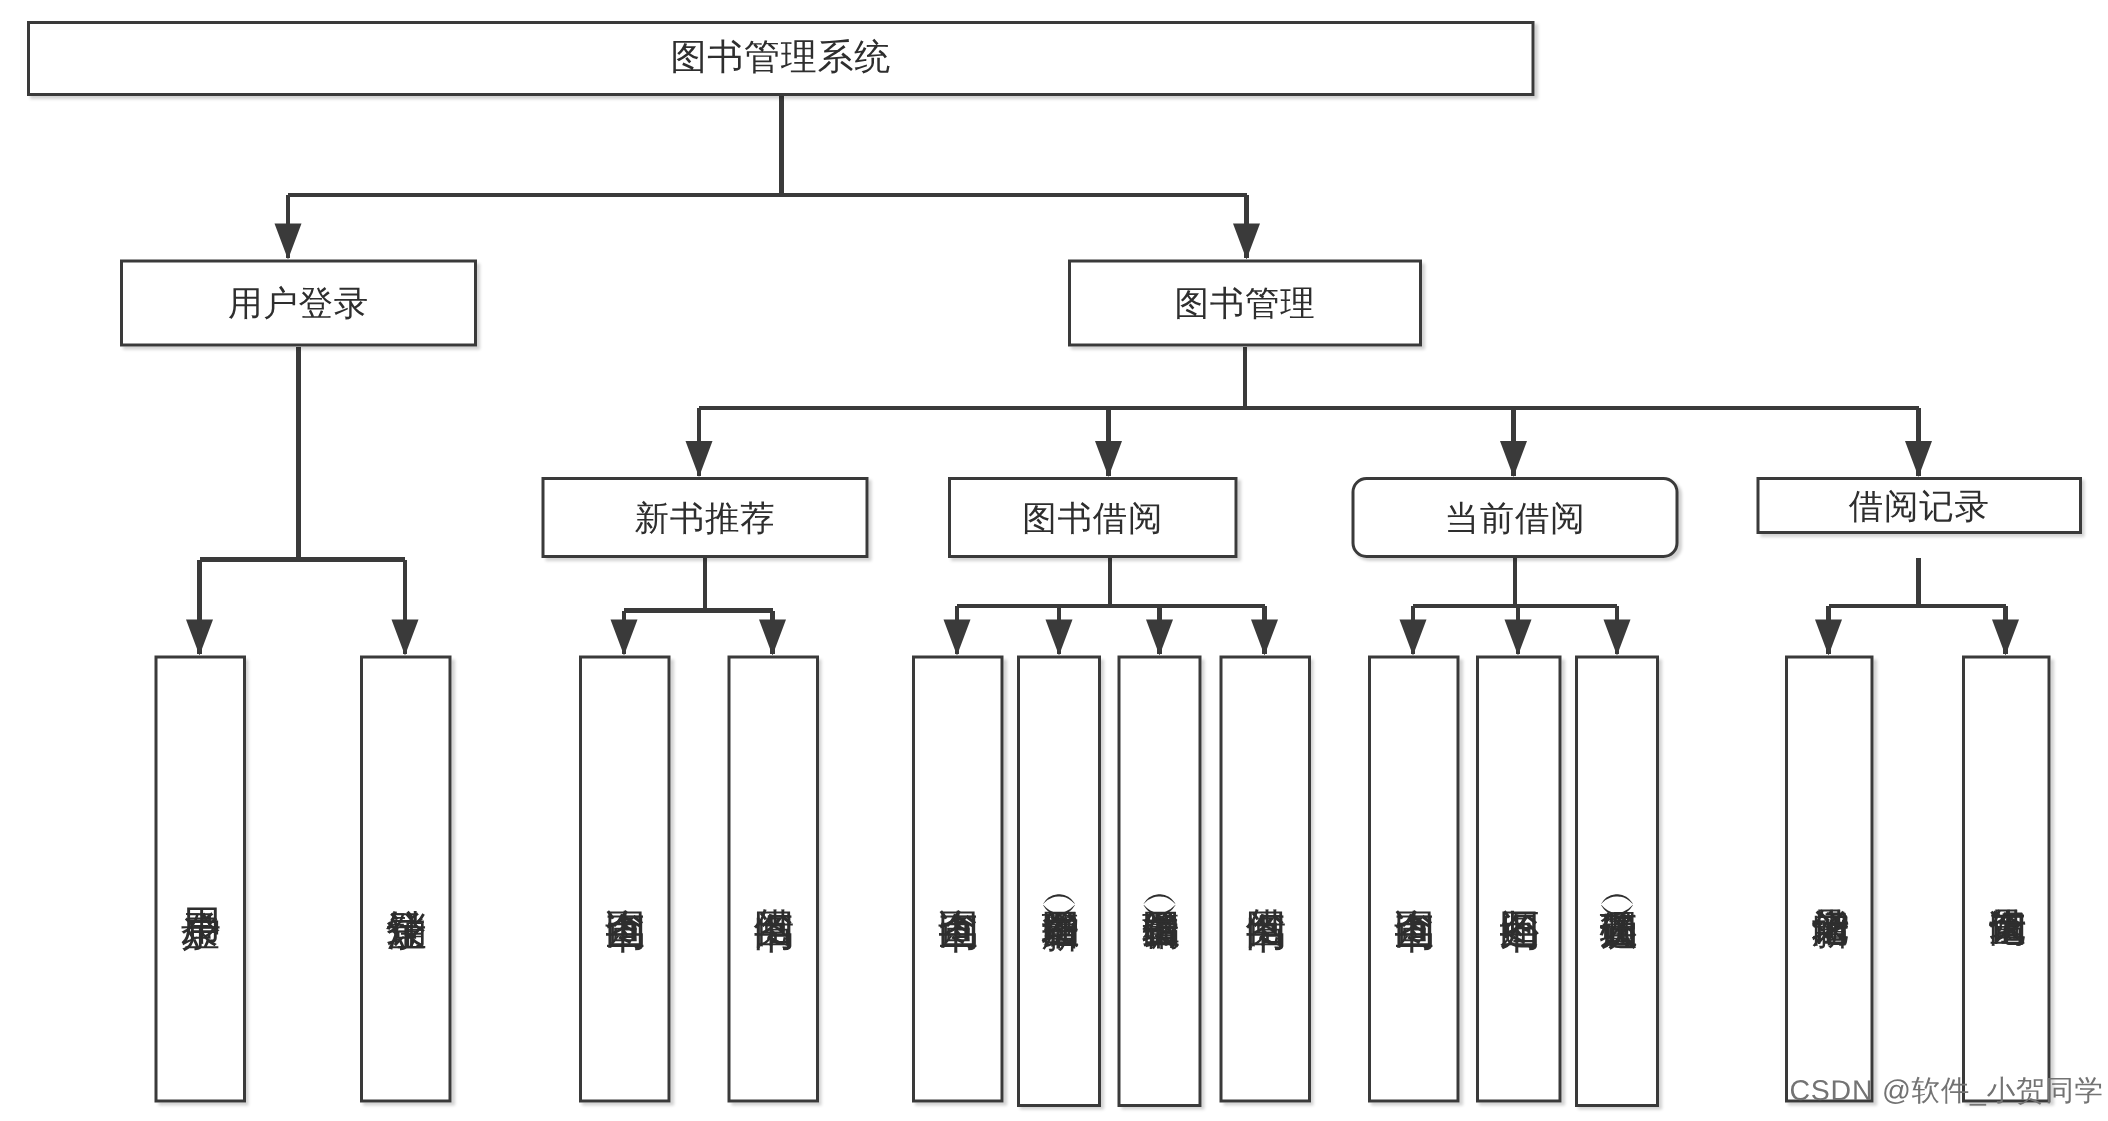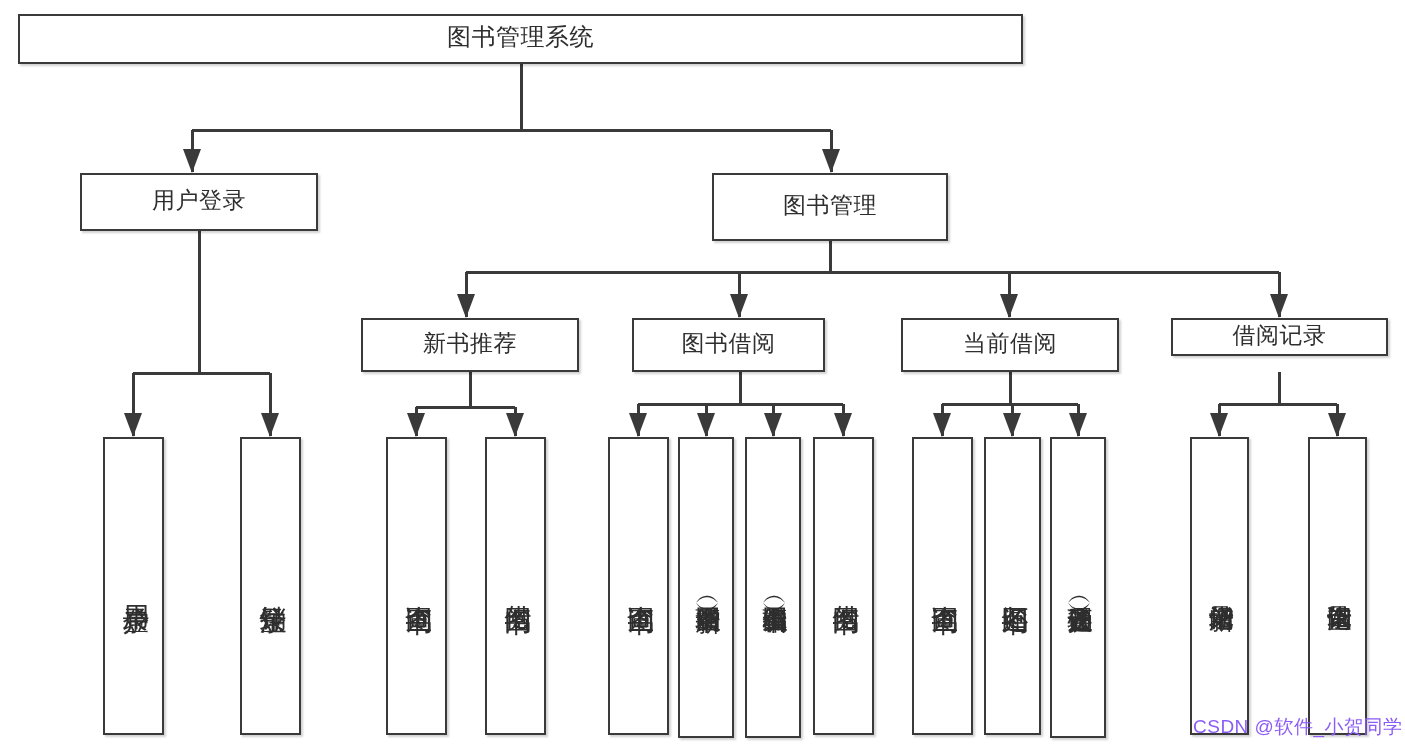--- a/index.html
+++ b/index.html
@@ -36,21 +36,20 @@
     align-items: center;
     justify-content: center;
     color: #2b2b2b;
   }
   .node .label {
     display: block;
     text-align: right;
     line-height: 1.08;
     letter-spacing: 0.5px;
     color: #2e2e2e;
-    font-family: Liberation Mono, monospace;
   }
   
   .node.horiz .label {
     writing-mode: horizontal-tb;
     font-size: 23px;
   }
   .node.root .label {
     font-size: 24px;
   }
   
@@ -141,31 +140,31 @@
       <polygon points="1328,413 1346,413 1337,437" fill="#3a3a3a"></polygon>
     </svg>
 
   <div class="node root horiz" id="n-root" style="left: 18px; top: 14px; width: 1005px; height: 50px;">
     <span class="label">图书管理系统</span>
   </div>
 
   <div class="node horiz" id="n-l2-0" style="left: 80px; top: 173px; width: 238px; height: 58px;">
     <span class="label">用户登录</span>
   </div>
-  <div class="node horiz" id="n-l2-1" style="left: 712px; top: 173px; width: 236px; height: 68px;">
+  <div class="node horiz" id="n-l2-1" style="left: 712px; top: 173px; width: 236px; height: 58px;">
     <span class="label">图书管理</span>
   </div>
 
   <div class="node horiz" id="n-l3-0" style="left: 361px; top: 318px; width: 218px; height: 54px;">
     <span class="label">新书推荐</span>
   </div>
   <div class="node horiz" id="n-l3-1" style="left: 632px; top: 318px; width: 193px; height: 54px;">
     <span class="label">图书借阅</span>
   </div>
-  <div class="node horiz" id="n-l3-2" style="left: 901px; top: 318px; width: 218px; height: 54px;">
+  <div class="node horiz" id="n-l3-2" style="left: 901px; top: 318px; width: 218px; height: 54px; border-radius: 10px;">
     <span class="label">当前借阅</span>
   </div>
   <div class="node horiz" id="n-l3-3" style="left: 1171px; top: 318px; width: 217px; height: 38px;">
     <span class="label">借阅记录</span>
   </div>
 
   <div class="node vert" id="n-leaf-0" style="left: 103px; top: 437px; width: 61px; height: 298px;">
     <span class="label">用户登录</span>
   </div>
   <div class="node vert" id="n-leaf-1" style="left: 240px; top: 437px; width: 61px; height: 298px;">
@@ -198,15 +197,15 @@
   <div class="node vert tight" id="n-leaf-10" style="left: 1050px; top: 437px; width: 56px; height: 301px;">
     <span class="label">确认归还（管理员）</span>
   </div>
   <div class="node vert tight" id="n-leaf-11" style="left: 1190px; top: 437px; width: 59px; height: 298px;">
     <span class="label">新增借阅记录</span>
   </div>
   <div class="node vert tight" id="n-leaf-12" style="left: 1308px; top: 437px; width: 59px; height: 298px;">
     <span class="label">查询借阅记录</span>
   </div>
 
-  <div class="watermark" id="wm" style="left: 1193px; top: 714px; color: #8b5cf6;">CSDN @软件_小贺同学</div>
+  <div class="watermark" id="wm" style="left: 1193px; top: 714px; color: #737373;">CSDN @软件_小贺同学</div>
 
 </div>
 
 </body></html>

